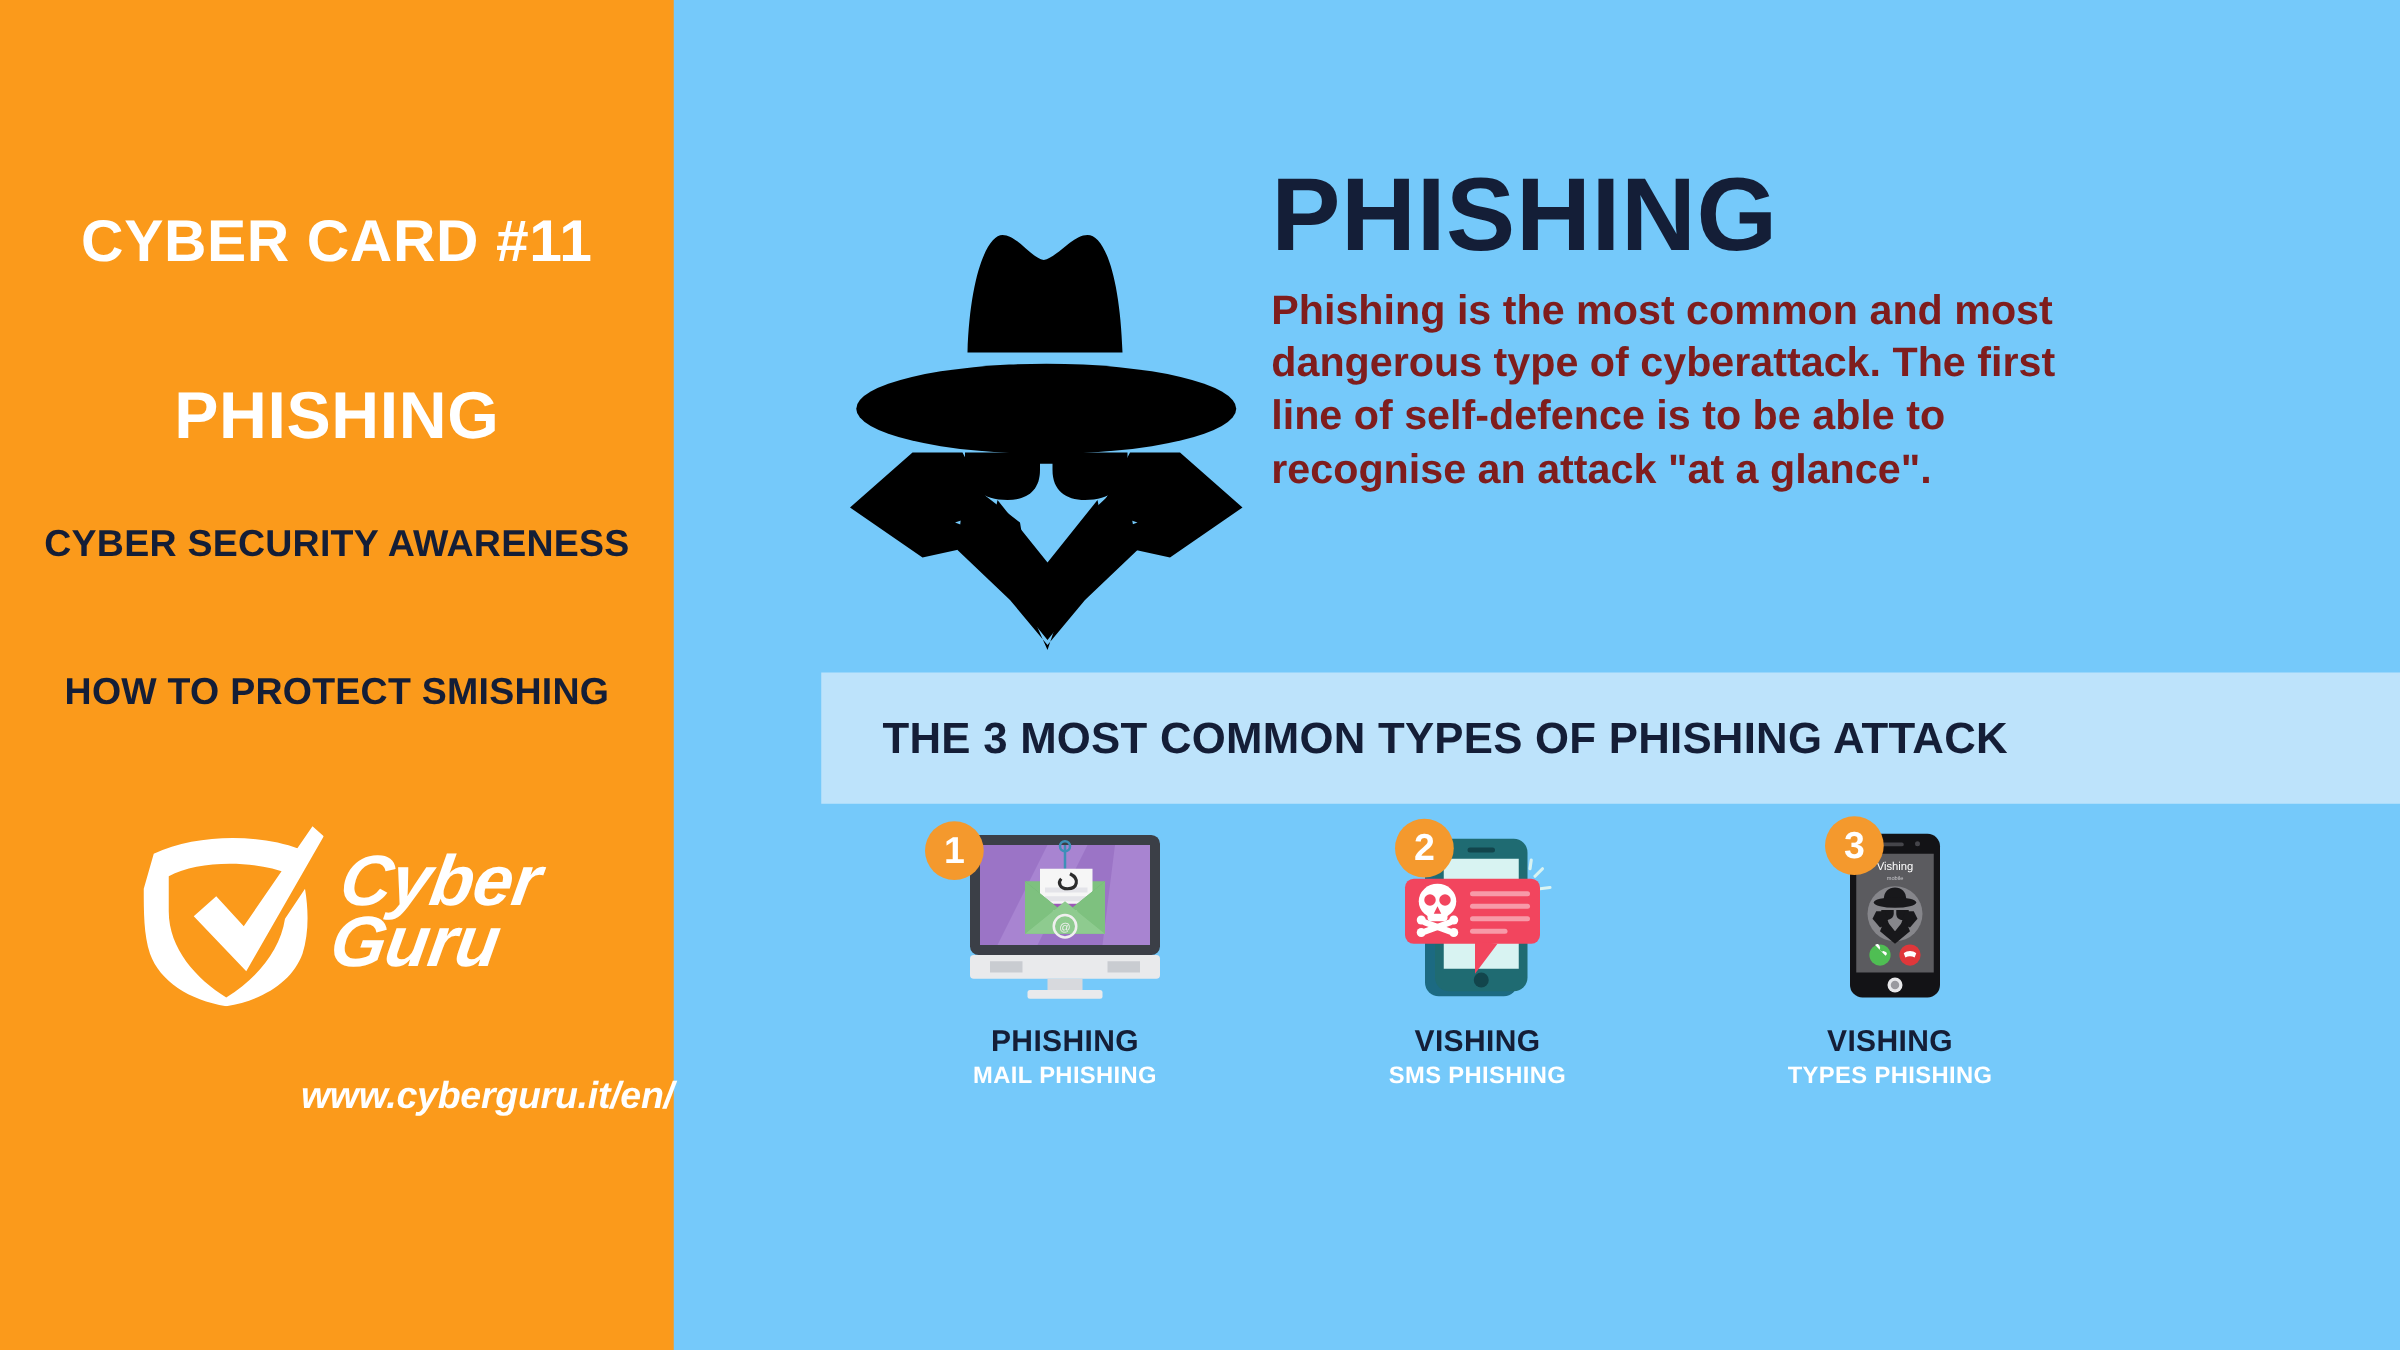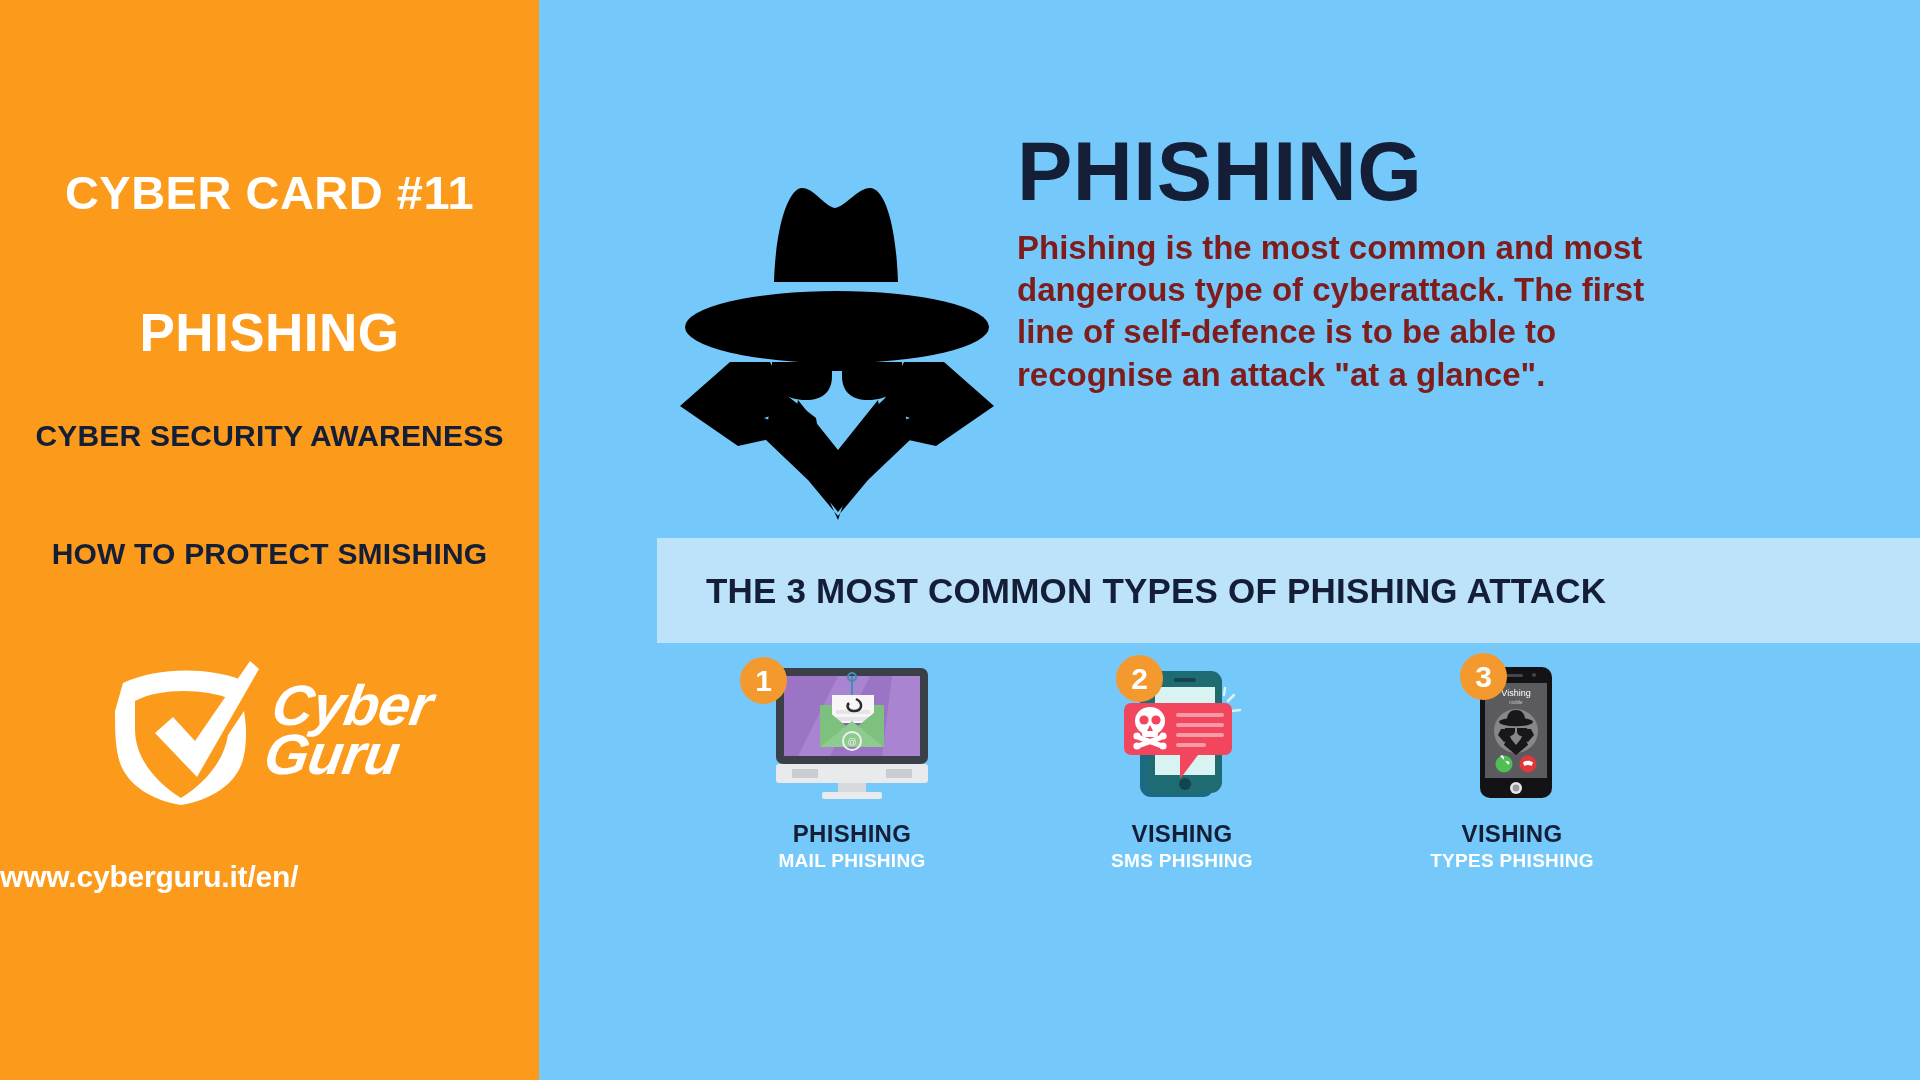--- a/index.html
+++ b/index.html
@@ -100,25 +100,26 @@
     font-size: 57px;
     font-weight: 700;
     font-style: italic;
     letter-spacing: -0.5px;
   }
 
   #site-url {
     position: absolute;
     top: 860px;
     left: 0; right: 0;
-    text-align: left;
+    text-align: right;
     color: #ffffff;
     font-size: 30px;
     font-weight: 700;
     letter-spacing: -0.2px;
+    font-style: italic;
   }
 
   
   #right-panel {
     position: absolute;
     left: 657px; top: 0;
     width: 1263px;
     height: 1080px;
     background: #75c9fa;
   }

